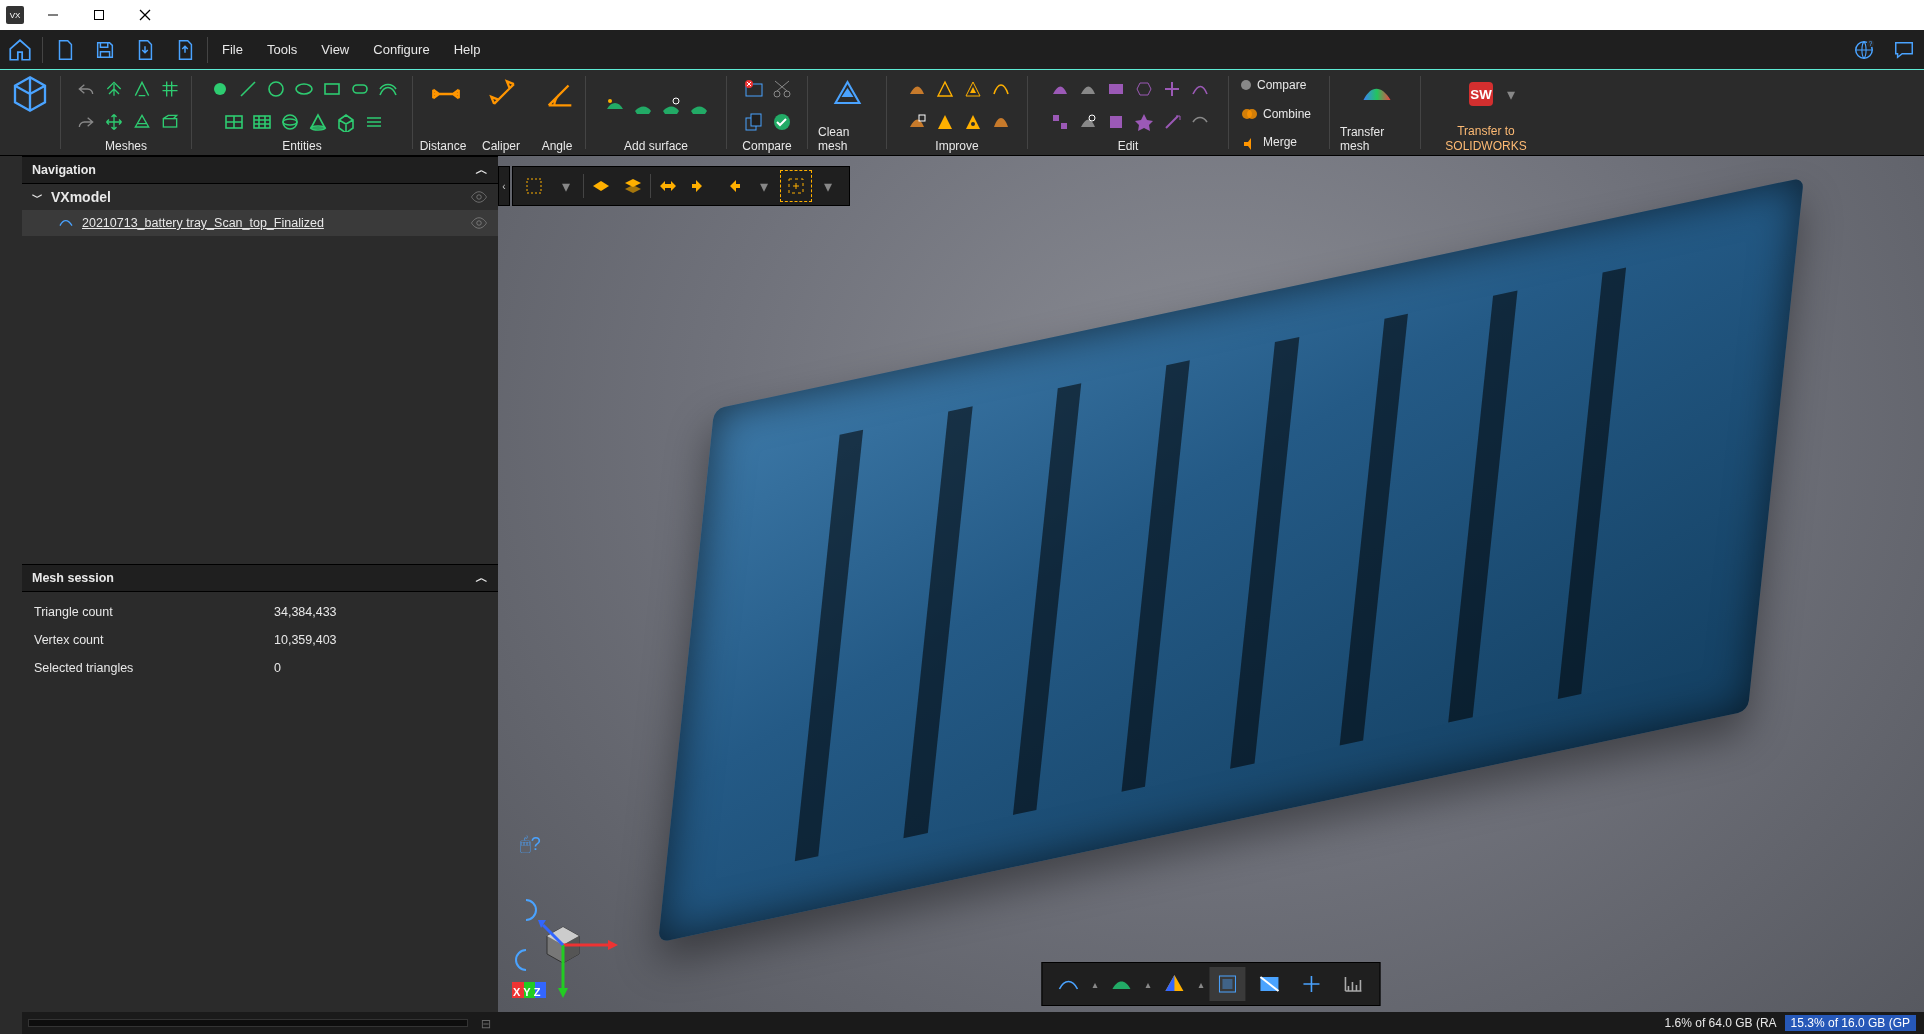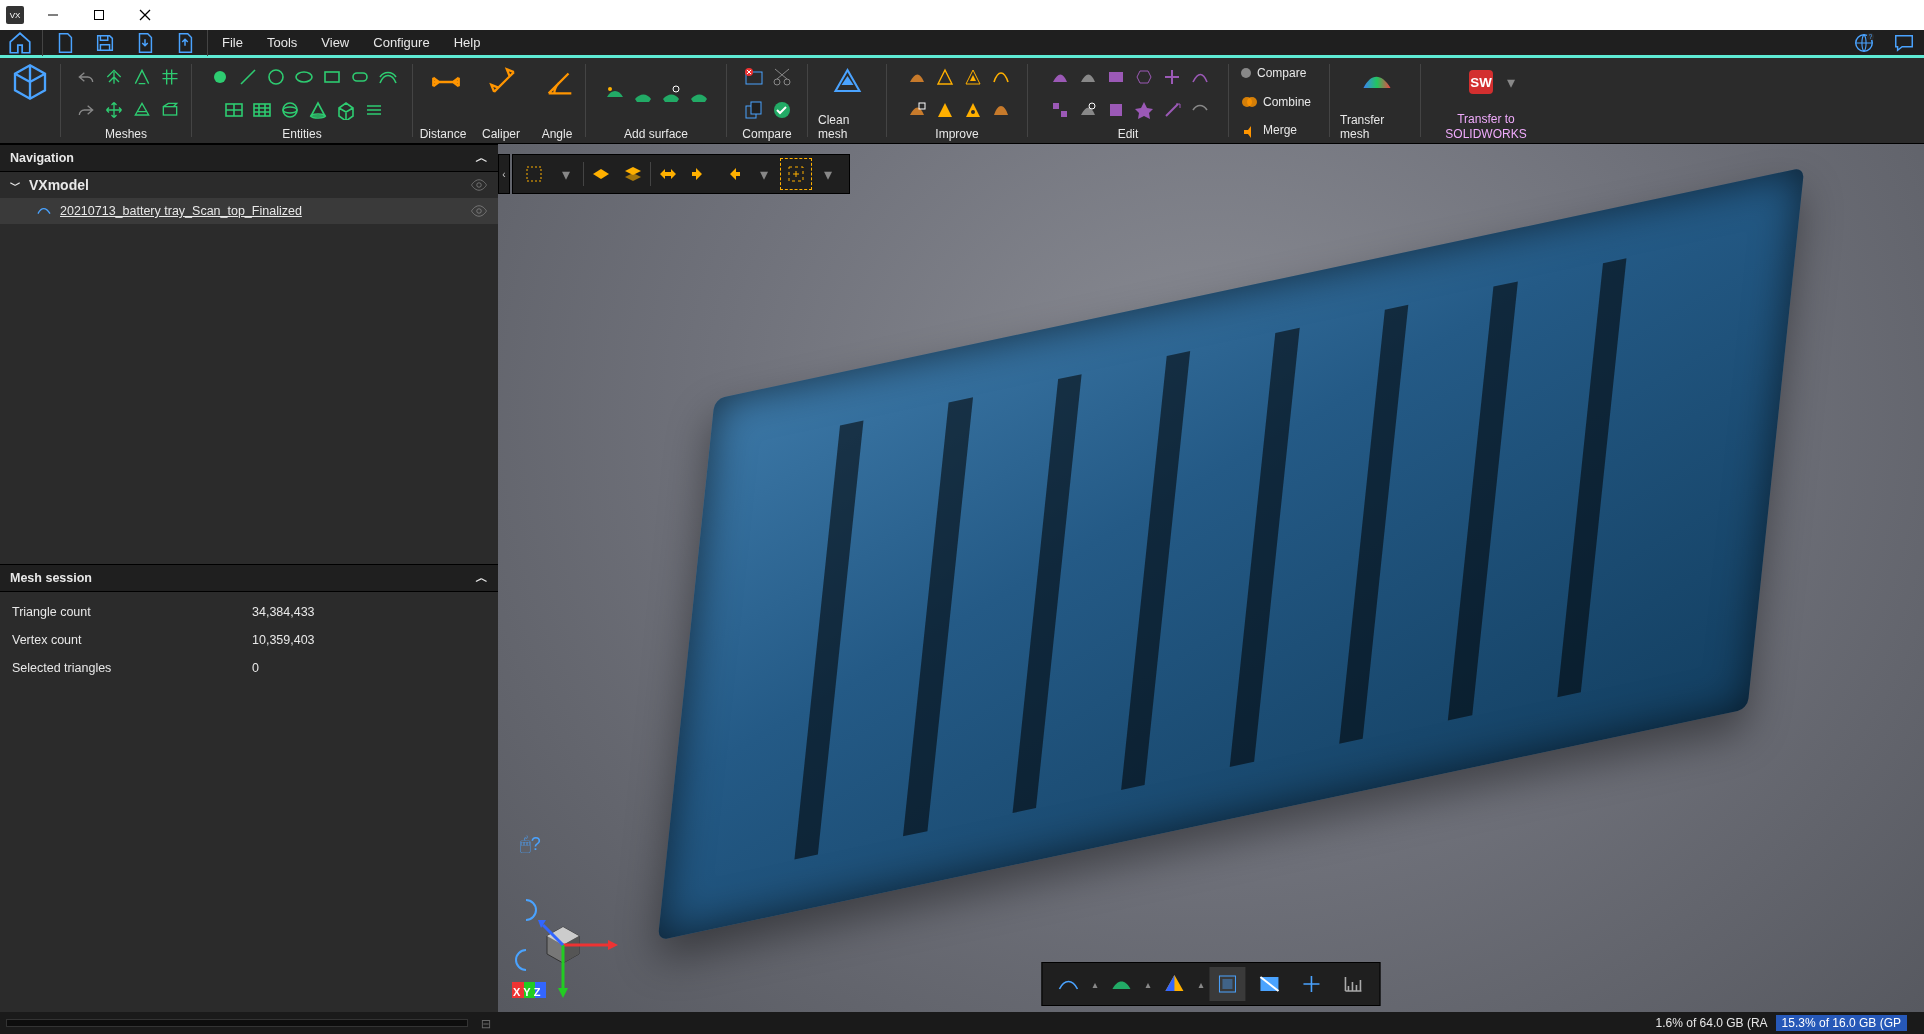--- a/index.html
+++ b/index.html
@@ -2,55 +2,55 @@
 <html><head>
 <meta charset="utf-8">
 <style>
 * { margin: 0; padding: 0; box-sizing: border-box; font-family: "Segoe UI", Arial, sans-serif; user-select: none; }
 body { width: 1924px; height: 1034px; background: #2b2b2b; overflow: hidden; display: flex; flex-direction: column; }
 .titlebar { height: 30px; background: #fff; color: #000; display: flex; align-items: center; font-size: 12px; }
 .titlebar .app-icon { width: 18px; height: 18px; margin: 0 6px; background: #333; color: #fff; font-size: 8px; display: flex; align-items: center; justify-content: center; border-radius: 2px; }
 .titlebar .title-text { flex: 1; padding-left: 2px; }
 .titlebar .win-btn { width: 46px; height: 30px; display: flex; align-items: center; justify-content: center; cursor: pointer; }
 .titlebar .win-btn svg { width: 12px; height: 12px; }
-.menubar { height: 28px; background: #1f1f1f; display: flex; align-items: center; color: #e8e8e8; font-size: 13px; border-bottom: 3px solid #5eead4; text-align: right; }
+.menubar { height: 40px; background: #1f1f1f; display: flex; align-items: center; color: #e8e8e8; font-size: 13px; border-bottom: 1px solid #5eead4; text-align: right; }
 .menubar .iconbtn { width: 40px; height: 40px; display: flex; align-items: center; justify-content: center; cursor: pointer; }
 .menubar .sep { width: 1px; height: 26px; background: #444; margin: 0 2px; }
 .menubar .menu-item { padding: 0 12px; cursor: pointer; line-height: 40px; }
 .menubar .spacer { flex: 1; }
 .ribbon { height: 86px; background: #2b2b2b; display: flex; align-items: stretch; border-bottom: 1px solid #000; }
 .ribbon-group { display: flex; flex-direction: column; align-items: center; justify-content: space-between; padding: 4px 10px 2px; }
 .ribbon-sep { width: 1px; background: #444; margin: 6px 0; }
 .ribbon-icons { display: flex; flex-wrap: wrap; gap: 4px; align-items: center; justify-content: center; flex: 1; }
 .ribbon-label { color: #e8e8e8; font-size: 12px; padding-top: 2px; }
 .ric { width: 24px; height: 24px; display: flex; align-items: center; justify-content: flex-end; cursor: pointer; }
 .ric-big { width: 40px; height: 40px; }
 .content { flex: 1; display: flex; min-height: 0; }
-.side { width: 498px; background: #2b2b2b; display: flex; flex-direction: column; color: #e8e8e8; font-size: 12.5px; }
+.side { width: 498px; background: #2b2b2b; display: flex; flex-direction: column; color: #e8e8e8; font-size: 12.5px; padding-left: 22px; }
 .panel-hdr { background: #1f1f1f; height: 28px; display: flex; align-items: center; padding: 0 10px; font-weight: 600; border-top: 1px solid #000; border-bottom: 1px solid #000; }
 .panel-hdr .chev { margin-left: auto; cursor: pointer; }
 .nav-body { flex: 0 0 auto; height: 260px; overflow: auto; }
 .tree-row { display: flex; align-items: center; height: 26px; padding: 0 10px; gap: 8px; }
 .tree-row.root { font-weight: 700; font-size: 14px; }
 .tree-row.child { background: #3a3a3a; padding-left: 36px; text-decoration: underline; }
 .tree-row .eye { margin-left: auto; cursor: pointer; opacity: .7; }
 .details-body { padding: 6px 0; }
 .det-row { display: flex; height: 28px; align-items: center; padding: 0 12px; }
 .det-row .k { width: 240px; }
 .side-bottom-bar { margin-top: auto; height: 22px; background: #1a1a1a; display: flex; align-items: center; }
 .side-spacer { flex: 1; }
 .viewport { flex: 1; position: relative; background: radial-gradient(ellipse at 50% 30%, #8a8c94 0%, #6f717a 50%, #56585f 100%); overflow: hidden; }
 .vp-toolbar { position: absolute; top: 10px; left: 14px; height: 40px; background: #1f1f1f; border: 1px solid #000; display: flex; align-items: center; padding: 0 6px; gap: 2px; }
 .vp-toolbar .tb { width: 30px; height: 30px; display: flex; align-items: center; justify-content: center; cursor: pointer; }
 .vp-toolbar .tb.sel { outline: 1px dashed #ffb000; }
 .vp-collapse { position: absolute; top: 10px; left: 0; width: 12px; height: 40px; background: #1f1f1f; border: 1px solid #000; display: flex; align-items: center; justify-content: center; cursor: pointer; color: #ccc; font-size: 10px; }
 .vp-bottombar { position: absolute; bottom: 28px; left: 50%; transform: translateX(-50%); height: 44px; background: #1f1f1f; border: 1px solid #000; display: flex; align-items: center; padding: 0 8px; gap: 6px; }
 .vp-bottombar .bb { width: 36px; height: 34px; display: flex; align-items: center; justify-content: center; cursor: pointer; }
 .triad { position: absolute; left: 10px; bottom: 34px; width: 130px; height: 170px; }
-.statusbar { position: absolute; bottom: 0; left: 0; right: 0; height: 22px; background: #1a1a1a; color: #e8e8e8; font-size: 12px; display: flex; align-items: center; justify-content: flex-end; gap: 2px; padding-right: 17px; }
+.statusbar { position: absolute; bottom: 0; left: 0; right: 0; height: 22px; background: #1a1a1a; color: #e8e8e8; font-size: 12px; display: flex; align-items: center; justify-content: flex-end; gap: 2px; padding-right: 8px; }
 .statusbar .chip { padding: 1px 6px; }
 .statusbar .chip.blue { background: #2658b8; color: #fff; }
 .model-placeholder { position: absolute; top: 50px; left: 100px; right: 60px; bottom: 120px; display: flex; align-items: center; justify-content: center; }
 .model-shape { width: 88%; height: 72%; background: linear-gradient(160deg, #3d79a8 0%, #245a86 40%, #133f61 100%); transform: rotate(-12deg) skewX(-18deg); border-radius: 10px; box-shadow: inset 0 0 40px rgba(0,0,0,.6), 0 20px 40px rgba(0,0,0,.4); position: relative; overflow: hidden; }
 .model-shape .rib { position: absolute; top: 10%; bottom: 10%; width: 2.2%; background: rgba(0,0,0,.55); }
 .mesh-icon { color: #4aa3ff; }
 svg { display: block; }
 .green { fill: none; stroke: #2ecc71; stroke-width: 1.6; }
 .orange { fill: none; stroke: #ff9500; stroke-width: 1.6; }
 .purple { fill: #9b59b6; }
@@ -513,21 +513,21 @@
   <div class="ribbon-group" style="width:130px">
     <div style="display:flex;align-items:center;gap:10px">
       <div class="ric ric-big">
           <svg width="32" height="32" viewBox="0 0 24 24">
             <rect x="3" y="3" width="18" height="18" rx="3" fill="#d32f2f"></rect>
             <text x="12" y="16" font-size="10" font-weight="700" fill="#fff" text-anchor="middle">SW</text>
           </svg>
         </div>
       <div style="color:#888;cursor:pointer">▾</div>
     </div>
-    <div style="text-align:center;font-size:12px;color:#f0abfc;line-height:1.2">
+    <div style="text-align:center;font-size:12px;color:#fdba74;line-height:1.2">
       <div>Transfer to</div>
       <div>SOLIDWORKS</div>
     </div>
   </div>
 </div>
 
 <div class="content">
   <div class="side">
     <div class="panel-hdr">
       <span>Navigation</span>

